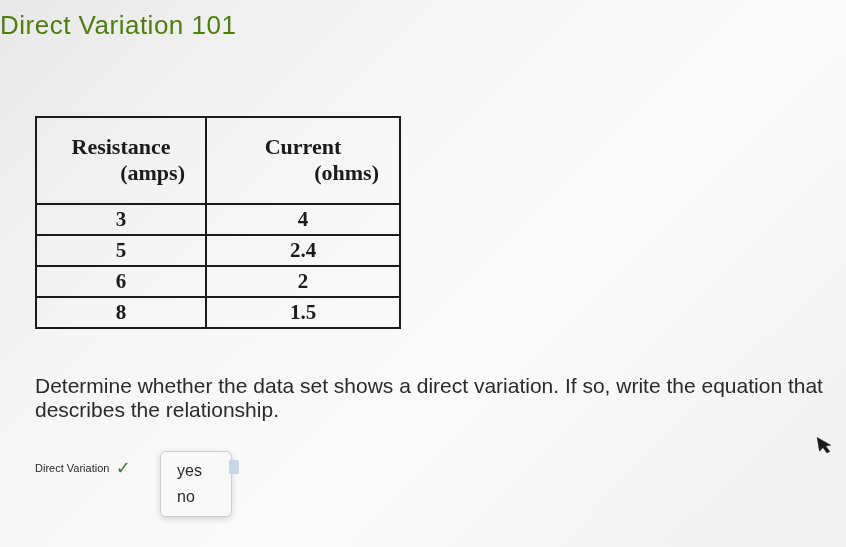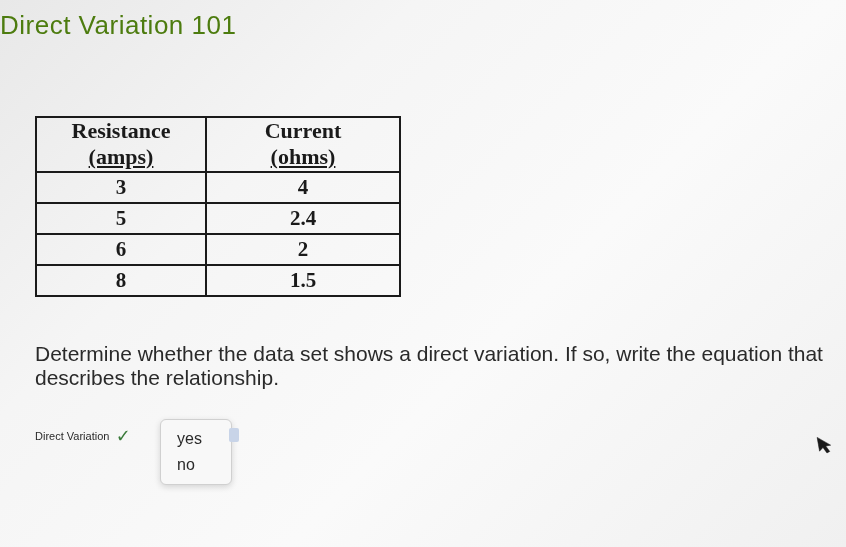--- a/index.html
+++ b/index.html
@@ -31,29 +31,29 @@
       background: transparent;
     }
     th, td {
       border: 2px solid #1a1a1a;
       text-align: center;
       font-family: 'Times New Roman', serif;
     }
     th {
       font-size: 22px;
       font-weight: bold;
-      padding: 0 20px;
+      padding: 16px 20px;
       line-height: 1.2;
     }
     th .header-line1 {
       display: block;
     }
     th .header-line2 {
       display: block;
-      text-decoration: underline;
+      text-align: right;
     }
     td {
       font-size: 21px;
       font-weight: bold;
       padding: 2px 20px;
       height: 30px;
     }
     .col-resistance {
       width: 170px;
     }

